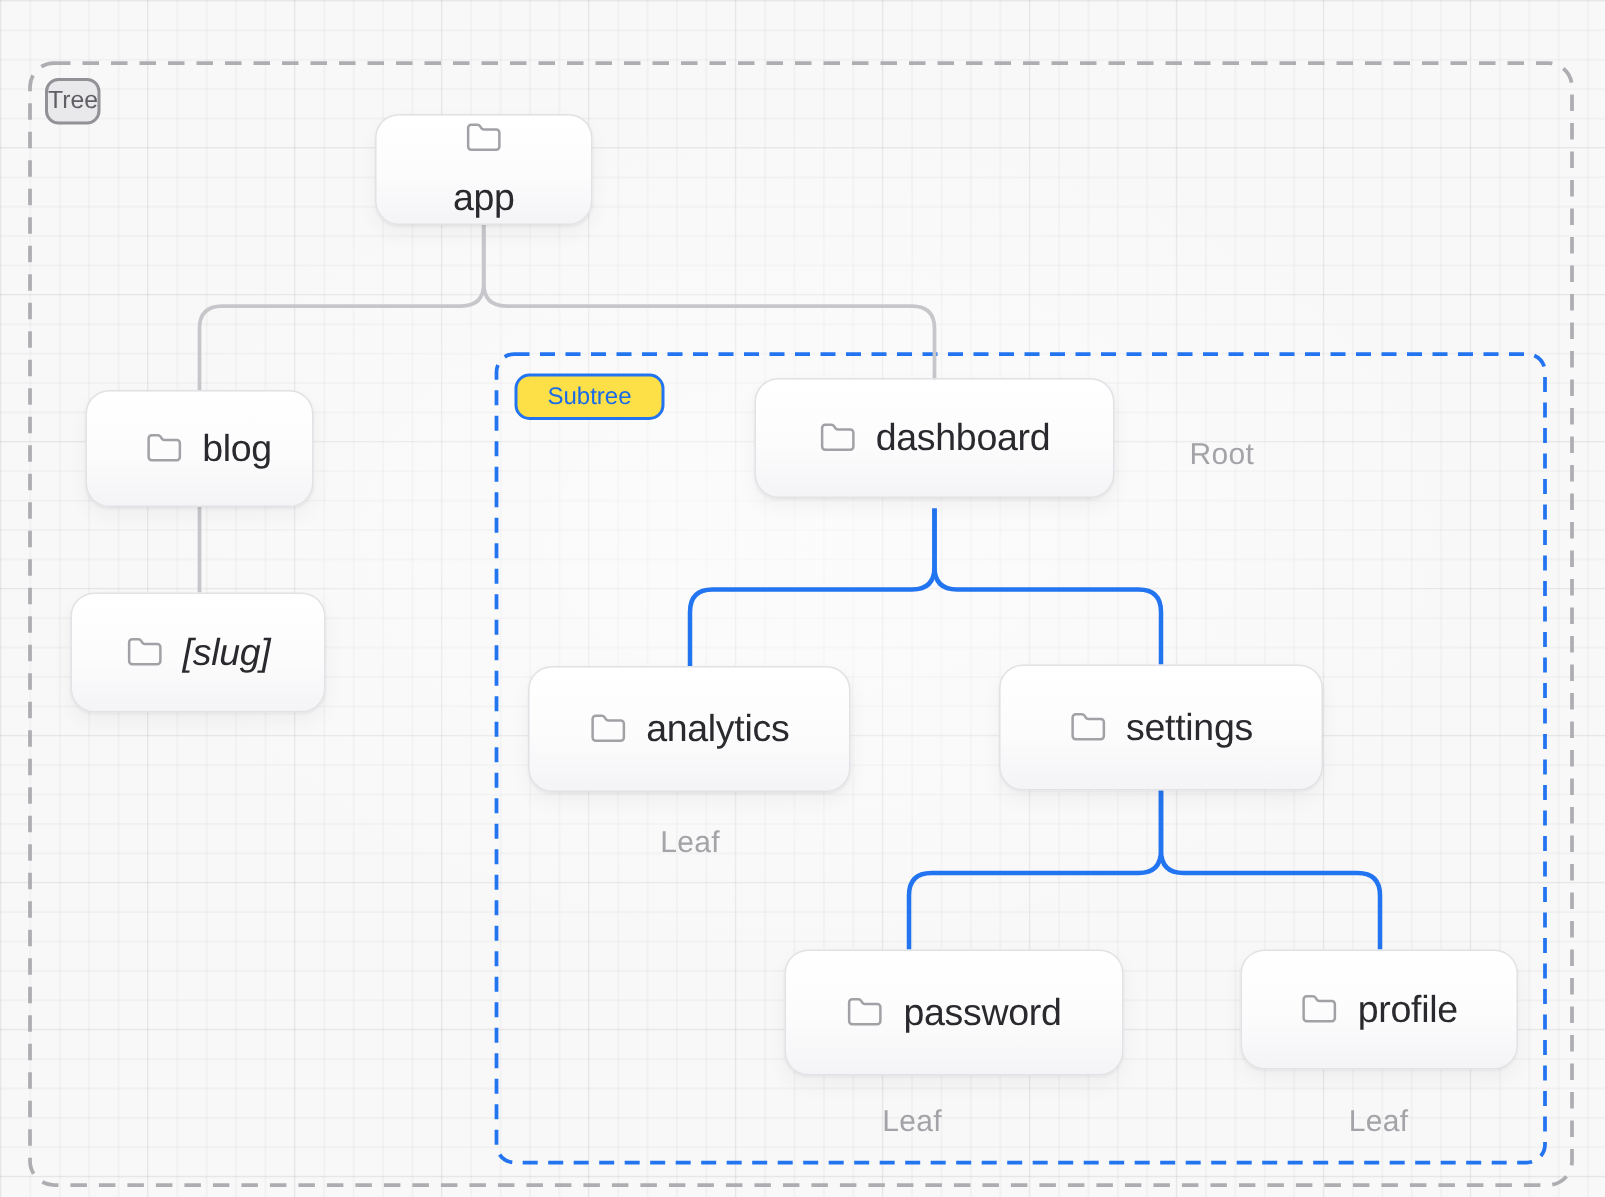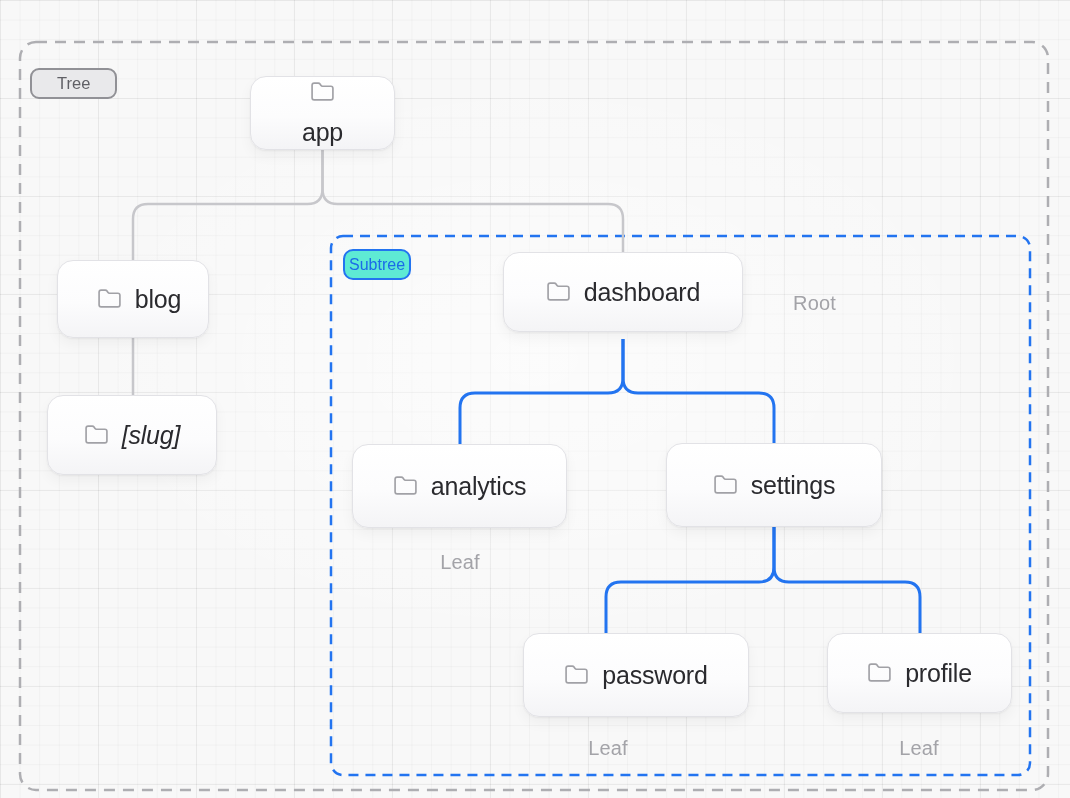--- a/index.html
+++ b/index.html
@@ -30,27 +30,27 @@
   .node .flabel{white-space:nowrap;}
   .annot{
     position:absolute;color:#a3a3a8;font-size:20px;letter-spacing:0.2px;
     text-align:center;white-space:nowrap;
   }
   .badge{
     position:absolute;display:inline-flex;align-items:center;justify-content:center;
     box-sizing:border-box;white-space:nowrap;
   }
   .badge-tree{
-    left:30px;top:68px;height:31px;padding:0 25px;
+    left:30px;top:52px;height:31px;padding:0 0;
     background:#e9e9eb;border:2px solid #919196;border-radius:9px;
     color:#5f5f65;font-size:16.5px;
   }
   .badge-subtree{
-    left:343px;top:249px;height:31px;padding:0 4px;
-    background:#5eead4;border:2.5px solid #2374f0;border-radius:10px;
+    left:343px;top:249px;height:31px;padding:0 20px;
+    background:#fde047;border:2.5px solid #2374f0;border-radius:10px;
     color:#1b6be8;font-size:16px;
   }
 </style>
 </head>
 <body>
 
 <div class="vignette"></div>
 
 <svg class="wires" width="1070" height="798" viewBox="0 0 1070 798">
 

